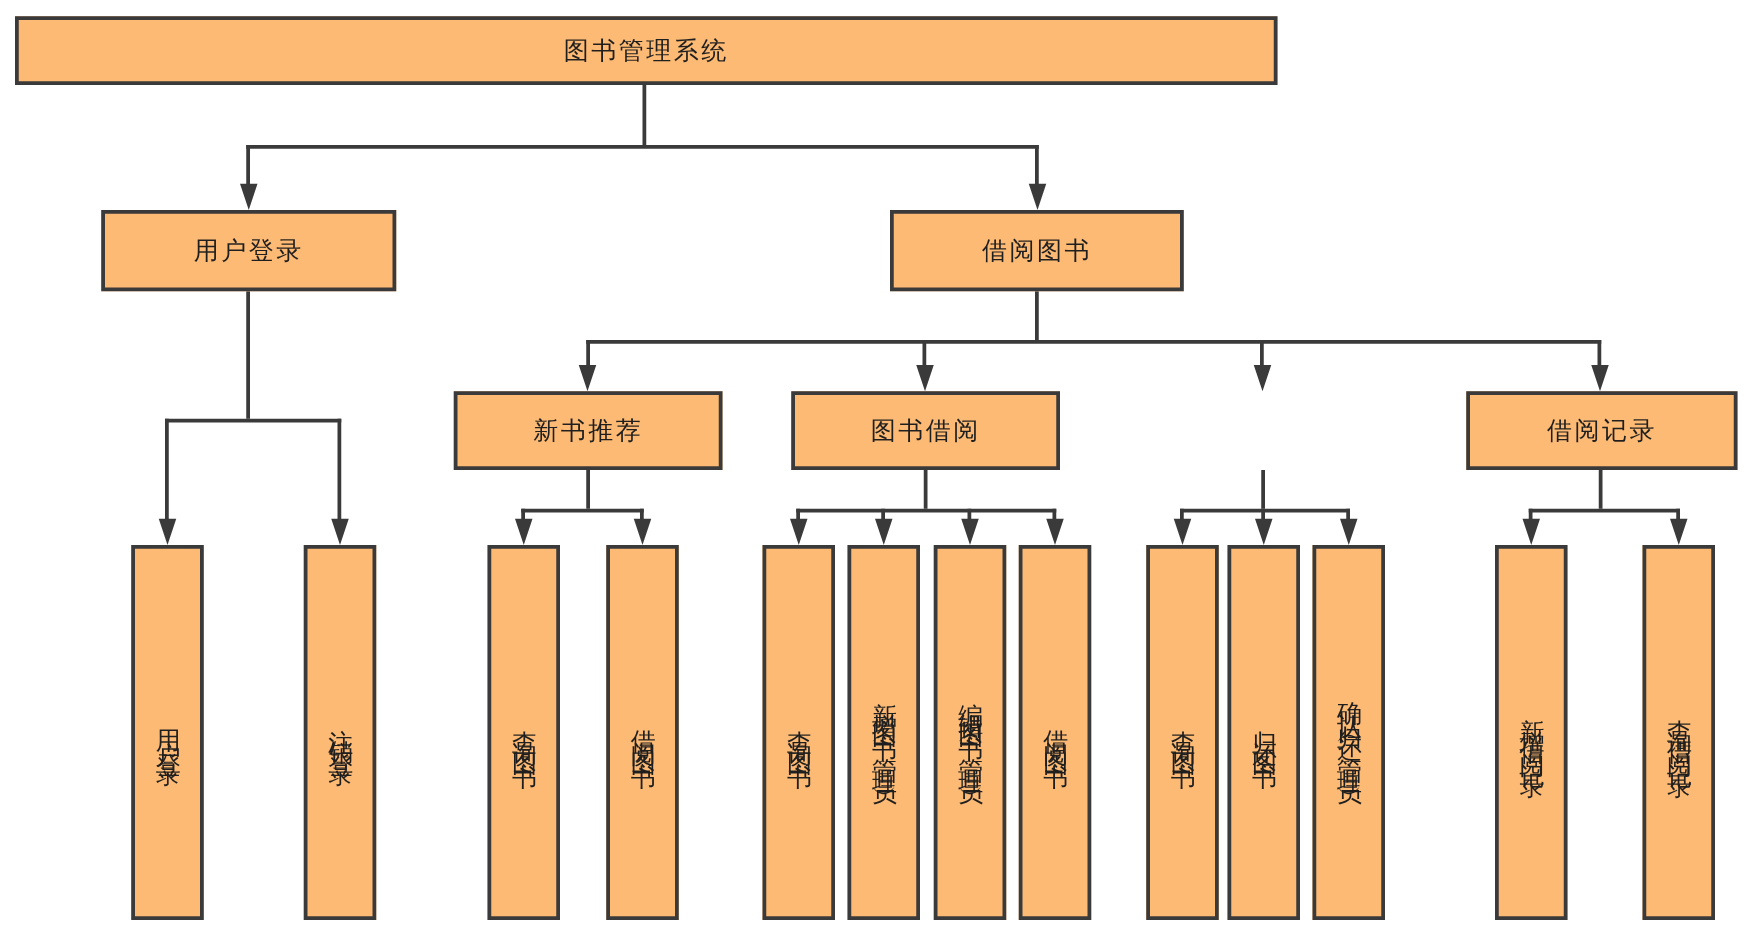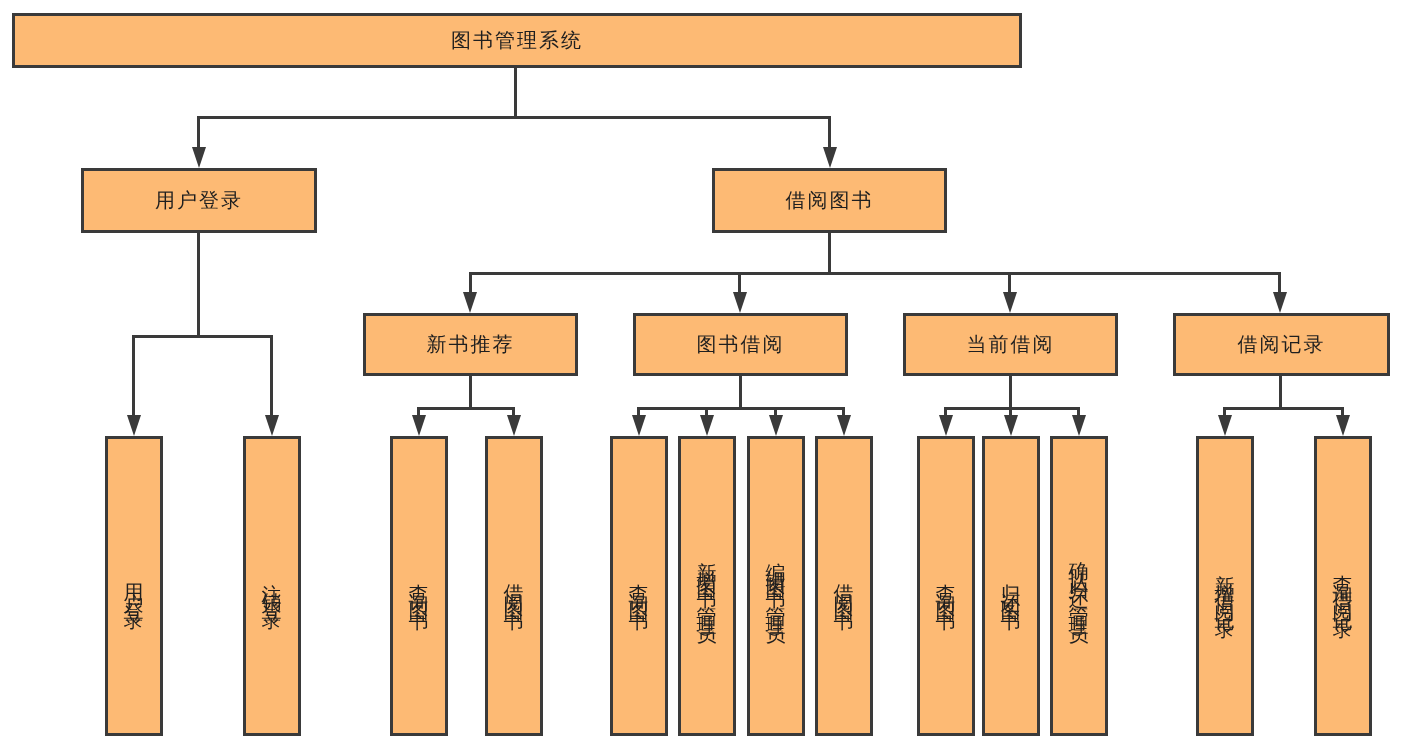--- a/index.html
+++ b/index.html
@@ -105,23 +105,20 @@
   <div class="arrow" style="left:1003px; top:292px;"></div>
   <div class="vline" style="left:1278px; top:272px; width:3px; height:22px;"></div>
   <div class="arrow" style="left:1273px; top:292px;"></div>
 
   <div class="box" style="left:363px; top:313px; width:215px; height:63px;">
     <span>新书推荐</span>
   </div>
   <div class="box" style="left:633px; top:313px; width:215px; height:63px;">
     <span>图书借阅</span>
   </div>
-  <div class="box" style="left:903px; top:313px; width:215px; height:63px;">
-    <span>当前借阅</span>
-  </div>
   <div class="box" style="left:1173px; top:313px; width:217px; height:63px;">
     <span>借阅记录</span>
   </div>
 
   <div class="vline" style="left:469px; top:376px; width:3px; height:31px;"></div>
   <div class="hline" style="left:417px; top:407px; width:98px; height:3px;"></div>
   <div class="vline" style="left:417px; top:407px; width:3px; height:11px;"></div>
   <div class="arrow" style="left:412px; top:415px;"></div>
   <div class="vline" style="left:512px; top:407px; width:3px; height:11px;"></div>
   <div class="arrow" style="left:507px; top:415px;"></div>

